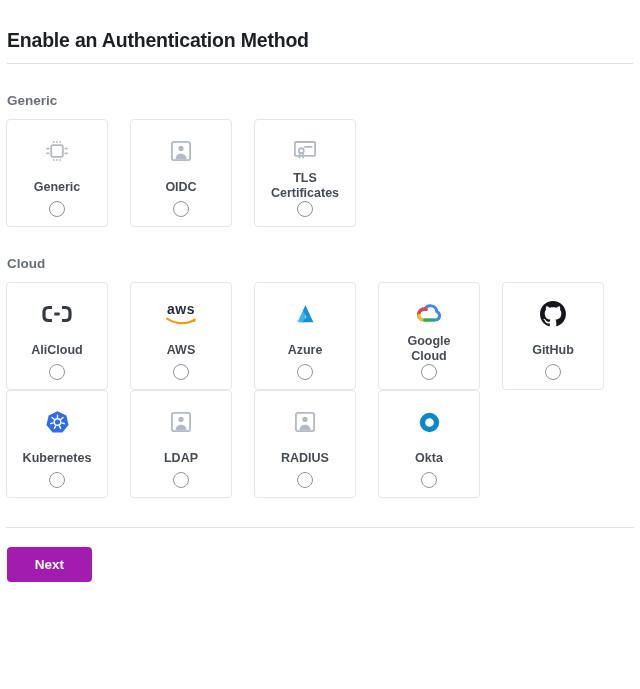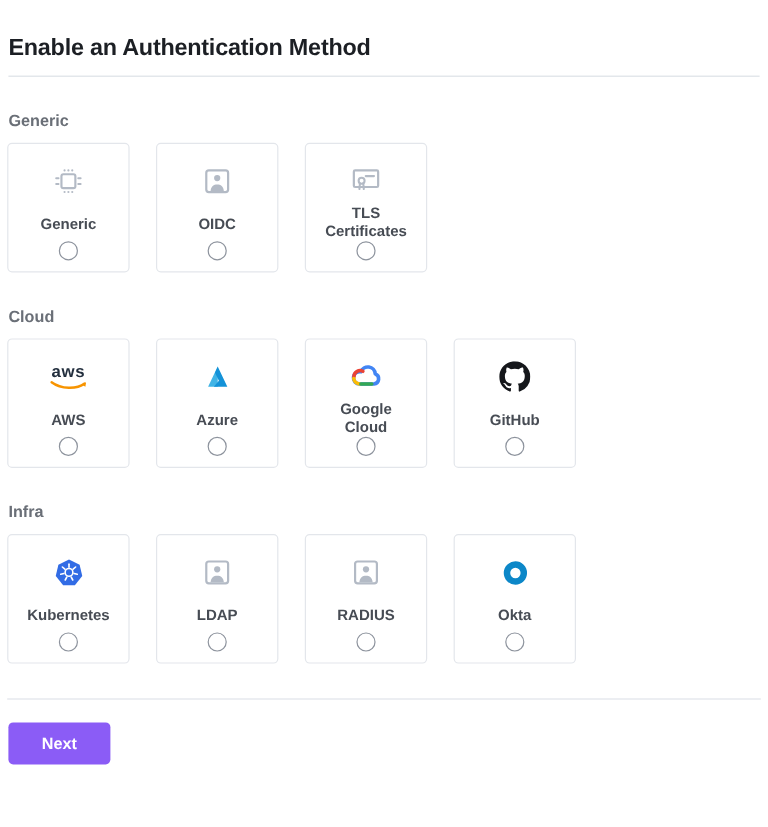--- a/index.html
+++ b/index.html
@@ -62,21 +62,21 @@
     letter-spacing: 0.5px; line-height: 1; margin-bottom: 1px;
   }
 
   .footer-rule {
     border: none; border-top: 1px solid #dfe3e9;
     margin: 29px 0 0 0;
   }
   .next-button {
     margin: 19px 0 0 1px;
     width: 85px; height: 35px;
-    background: #8b5cf6; color: #fff;
+    background: #a21caf; color: #fff;
     border: none; border-radius: 4px;
     font-family: "Liberation Sans", sans-serif;
     font-size: 13.5px; font-weight: 700;
     cursor: default;
   }
 </style>
 </head>
 <body>
 
 <div class="wrap">
@@ -138,20 +138,31 @@
       <div class="radio"></div>
     </div>
 
 
   </div>
 
   
   <div class="section-title">Cloud</div>
   <div class="grid">
 
+    <div class="method-card">
+      <div class="icon-area">
+        <svg width="34" height="24" viewBox="0 0 34 22" fill="none" stroke="#363b42">
+          <path d="M12 4.5 H8.5 C5 4.5 4 7 4 9 V13 C4 15 5 17.5 8.5 17.5 H12" stroke-width="3.2"></path>
+          <path d="M22 4.5 H25.5 C29 4.5 30 7 30 9 V13 C30 15 29 17.5 25.5 17.5 H22" stroke-width="3.2"></path>
+          <path d="M14.3 11 H19.7" stroke-width="3"></path>
+        </svg>
+      </div>
+      <div class="method-name">AliCloud</div>
+      <div class="radio"></div>
+    </div>
 
     <div class="method-card">
       <div class="icon-area">
         <div class="aws-logo">
           <div class="aws-word">aws</div>
           <svg width="34" height="9" viewBox="0 0 34 9" fill="none">
             <path d="M3 1.5 C11 7.5 24 7.5 30.5 2.6" stroke="#f79400" stroke-width="2" stroke-linecap="round"></path>
             <path d="M31.6 1.6 L31.2 5.2 L28.2 3.6 Z" fill="#f79400"></path>
           </svg>
         </div>
@@ -191,21 +202,20 @@
           <path d="M8 0C3.58 0 0 3.58 0 8c0 3.54 2.29 6.53 5.47 7.59.4.07.55-.17.55-.38 0-.19-.01-.82-.01-1.49-2.01.37-2.53-.49-2.69-.94-.09-.23-.48-.94-.82-1.13-.28-.15-.68-.52-.01-.53.63-.01 1.08.58 1.23.82.72 1.21 1.87.87 2.33.66.07-.52.28-.87.51-1.07-1.78-.2-3.64-.89-3.64-3.95 0-.87.31-1.59.82-2.15-.08-.2-.36-1.02.08-2.12 0 0 .67-.21 2.2.82.64-.18 1.32-.27 2-.27s1.36.09 2 .27c1.53-1.04 2.2-.82 2.2-.82.44 1.1.16 1.92.08 2.12.51.56.82 1.27.82 2.15 0 3.07-1.87 3.75-3.65 3.95.29.25.54.73.54 1.48 0 1.07-.01 1.93-.01 2.2 0 .21.15.46.55.38A8.01 8.01 0 0 0 16 8c0-4.42-3.58-8-8-8z"></path>
         </svg>
       </div>
       <div class="method-name">GitHub</div>
       <div class="radio"></div>
     </div>
 
   </div>
 
   
-  <div class="section-title">Infra</div>
   <div class="grid">
 
     <div class="method-card">
       <div class="icon-area">
         <svg width="25" height="25" viewBox="0 0 24 24">
           <polygon points="12,1.2 20.5,5.3 22.6,14.4 16.7,21.7 7.3,21.7 1.4,14.4 3.5,5.3" fill="#326ce5"></polygon>
           <g stroke="#ffffff" stroke-width="1.3" fill="none" stroke-linecap="round">
             <circle cx="12" cy="11.5" r="3.1"></circle>
             <path d="M12 7.3 L12 4.9"></path>
             <path d="M15.3 8.9 L17.3 7.2"></path>

